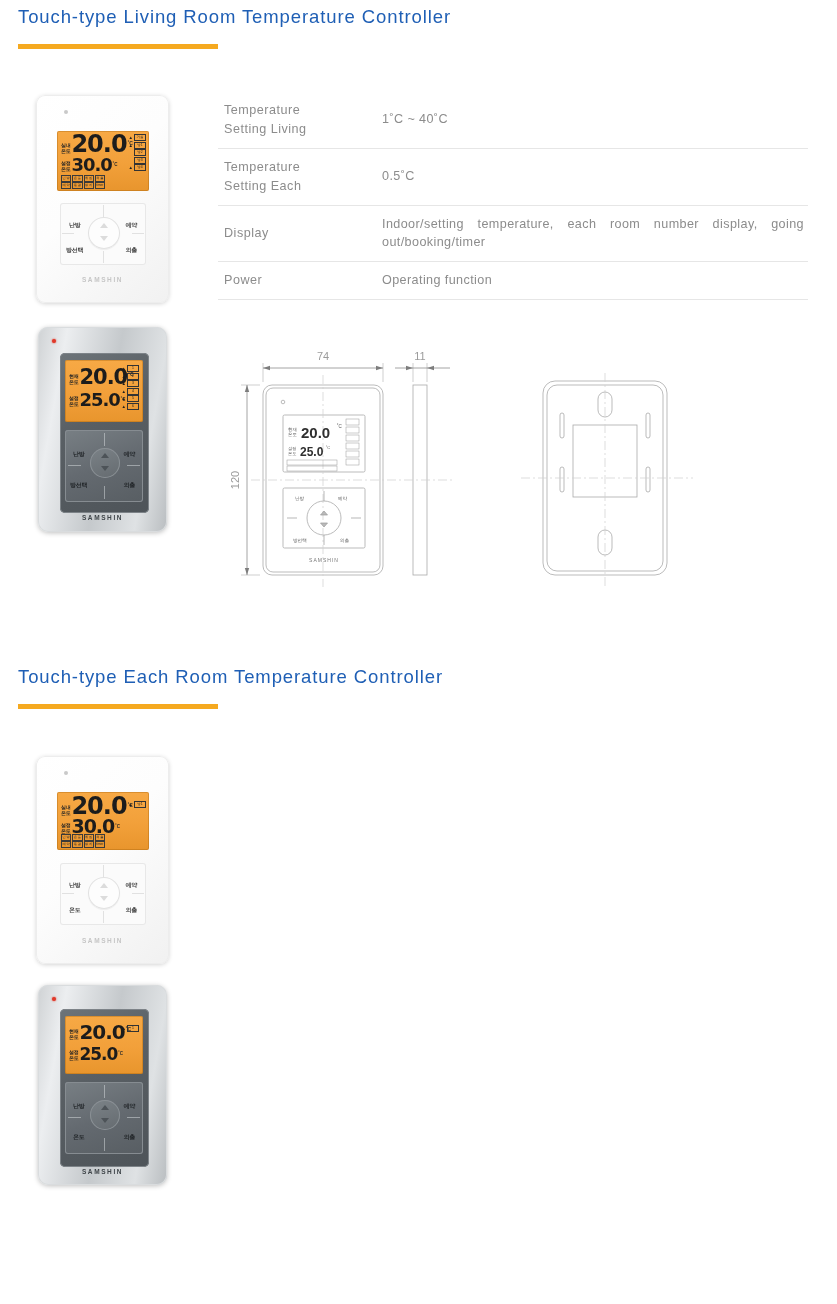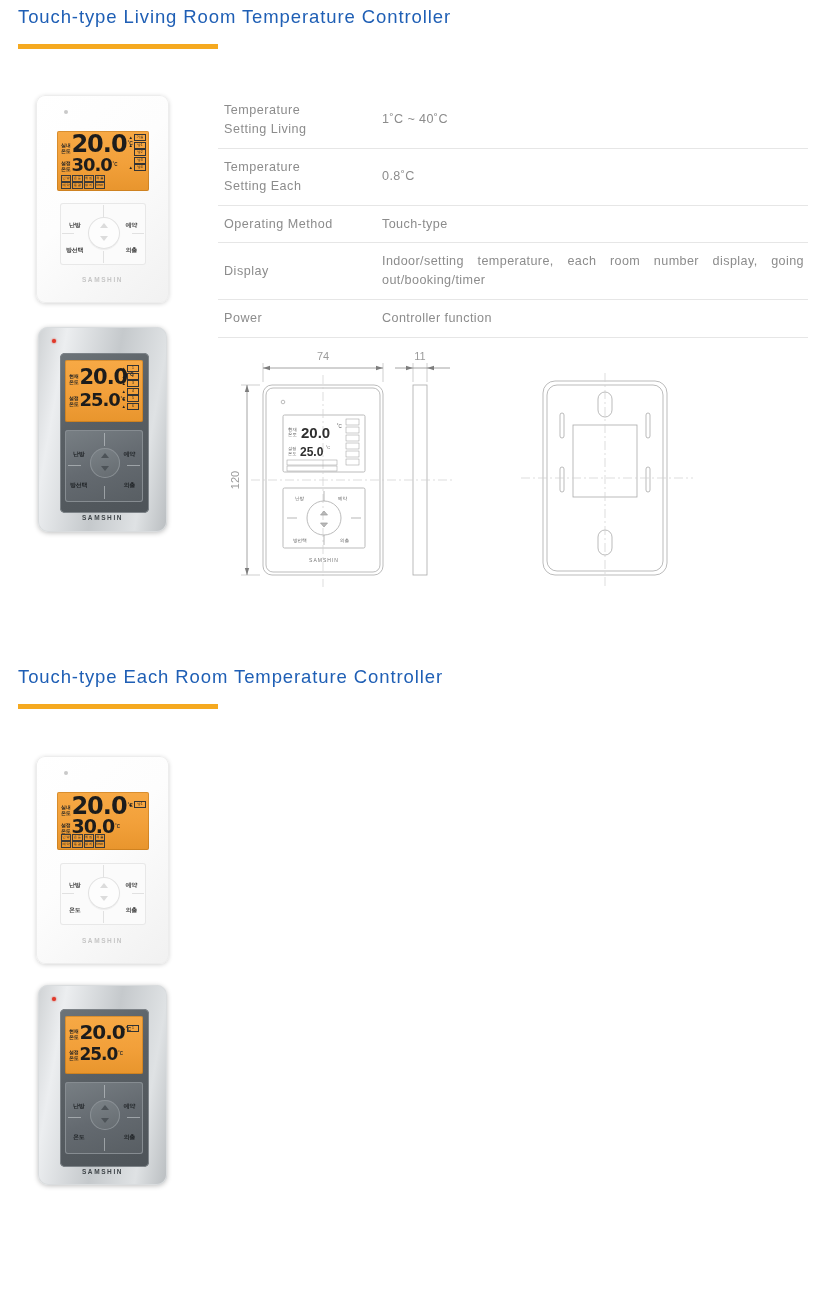--- a/index.html
+++ b/index.html
@@ -364,39 +364,33 @@
             <span class="kline">Temperature</span>
             <span class="kline">Setting  Living</span>
           </td>
       <td class="v">1˚C  ~  40˚C</td>
     </tr>
     <tr>
       <td class="k">
             <span class="kline">Temperature</span>
             <span class="kline">Setting  Each</span>
           </td>
-      <td class="v">0.8˚C</td>
-    </tr>
-    <tr>
-      <td class="k">
-            <span class="kline">Operating  Method</span>
-          </td>
-      <td class="v">Touch-type</td>
+      <td class="v">0.5˚C</td>
     </tr>
     <tr>
       <td class="k">
             <span class="kline">Display</span>
           </td>
       <td class="v just">Indoor/setting  temperature,  each  room  number  display,  going  out/booking/timer</td>
     </tr>
     <tr>
       <td class="k">
             <span class="kline">Power</span>
           </td>
-      <td class="v">Controller  function</td>
+      <td class="v">Operating  function</td>
     </tr>
   </tbody>
     </table>
 
   <div class="drawing" id="draw-1">
     <svg width="500" height="250" viewBox="0 0 500 250">
       <g stroke="#aaaaaa" fill="none" stroke-width="0.8">
 
         <rect x="38" y="40" width="120" height="190" rx="9"></rect>
         <rect x="41" y="43" width="114" height="184" rx="7"></rect>

